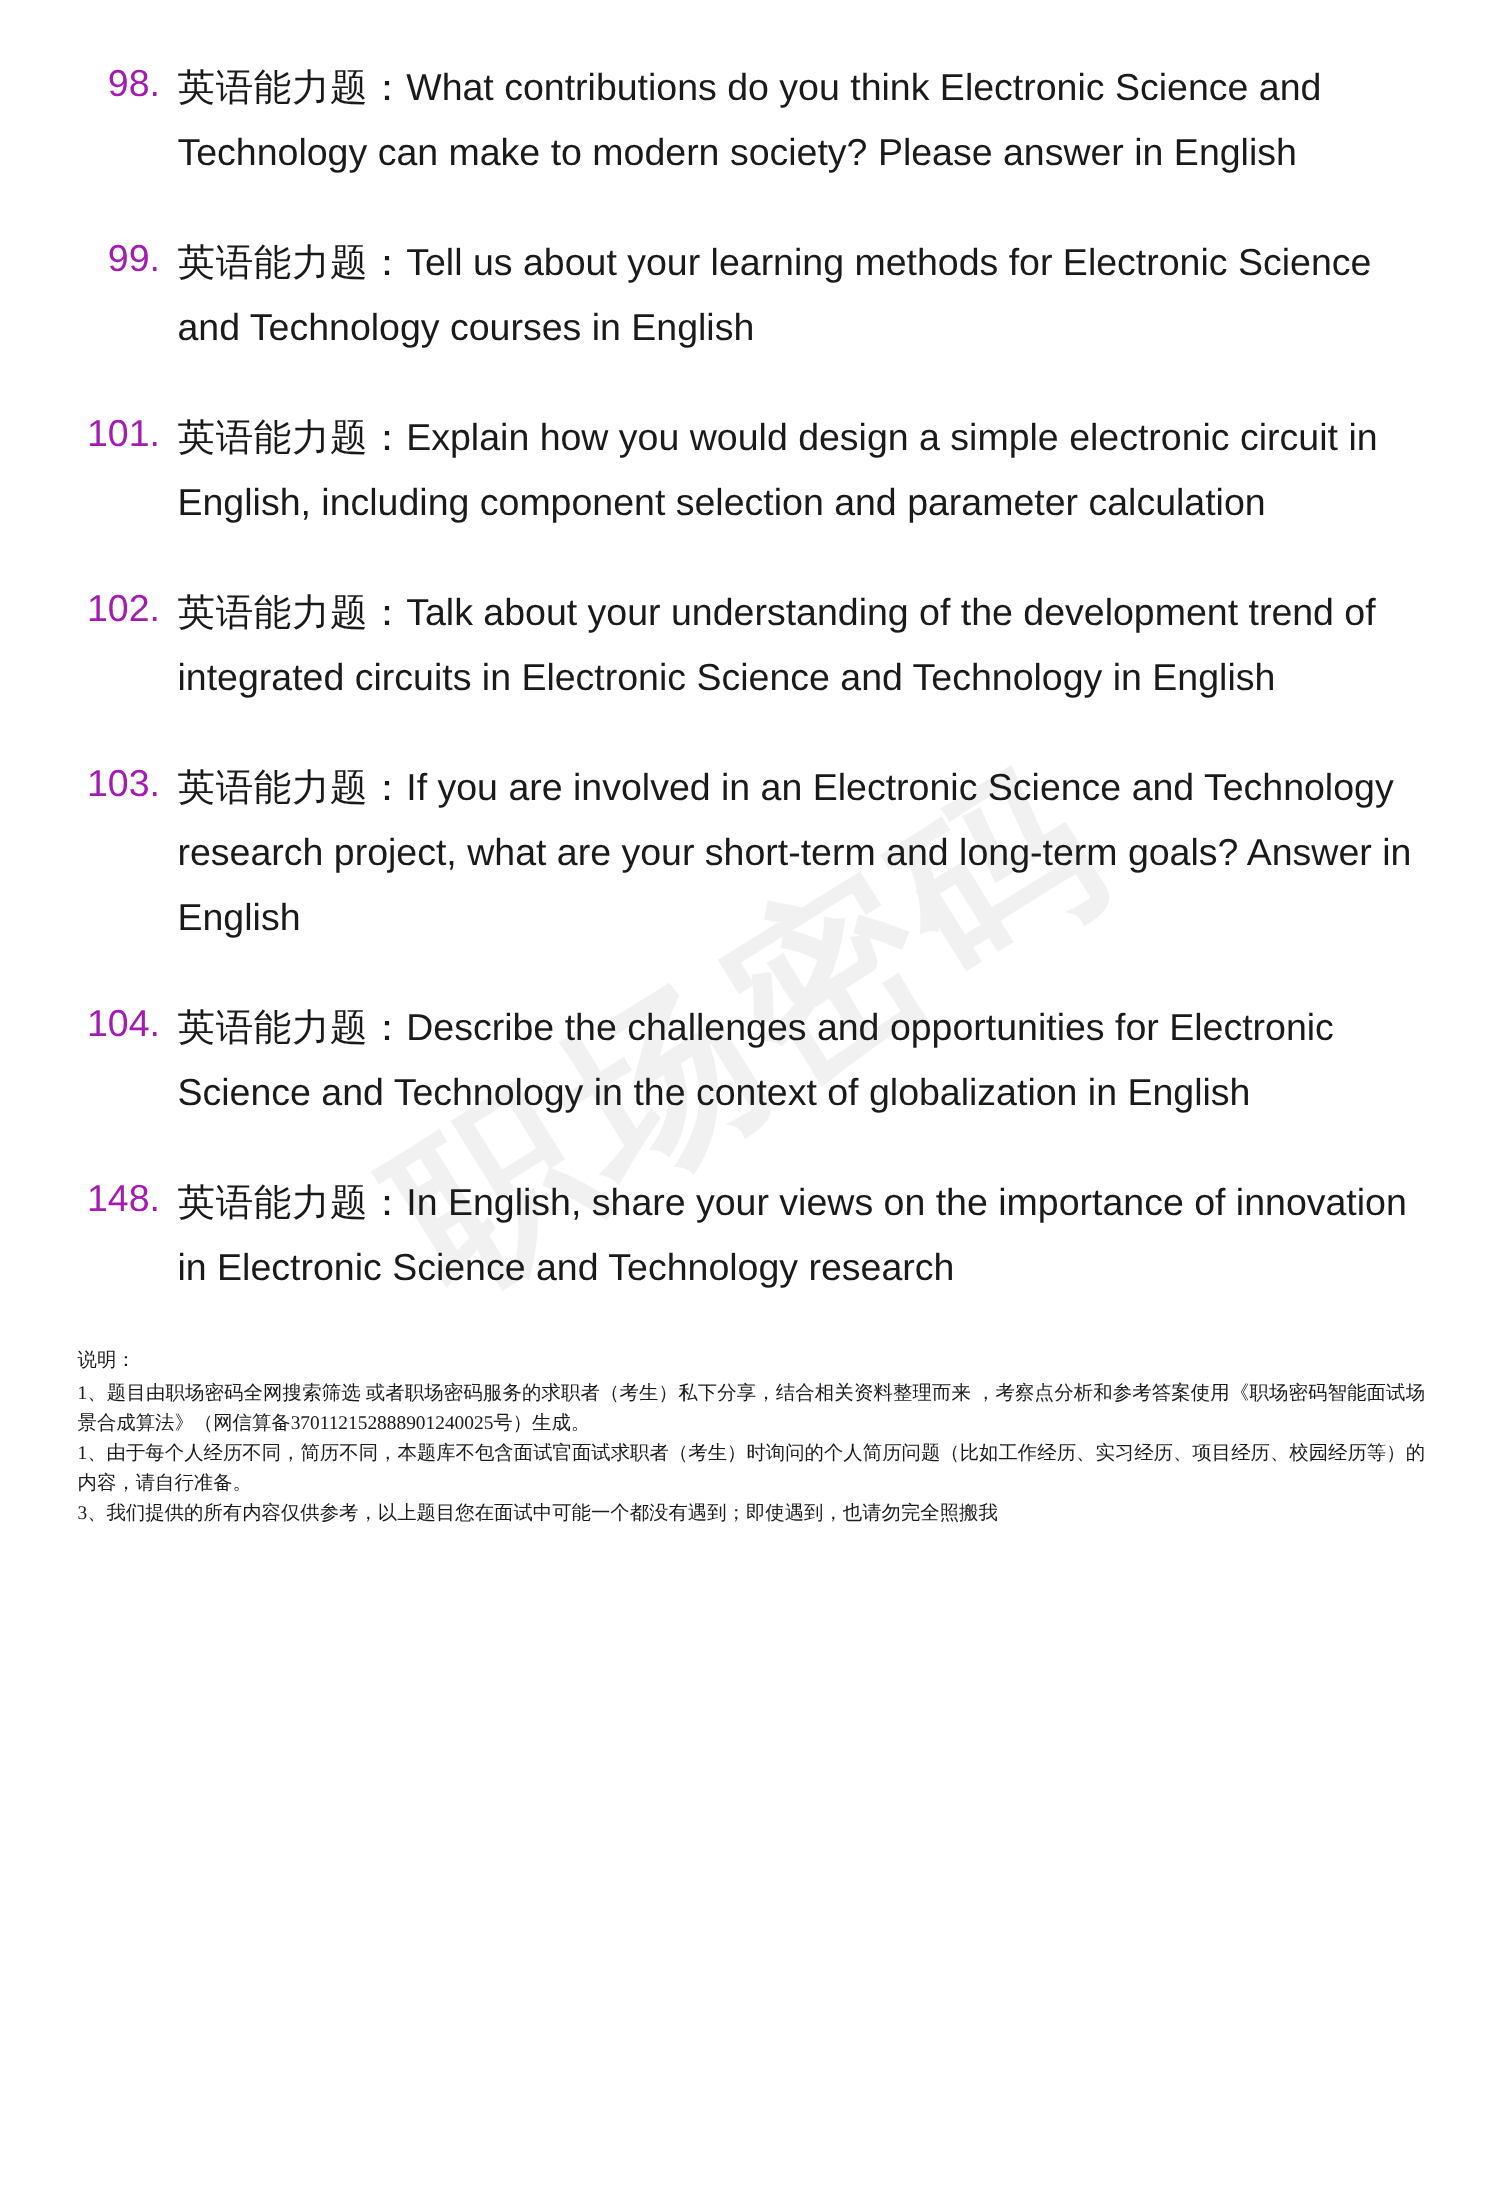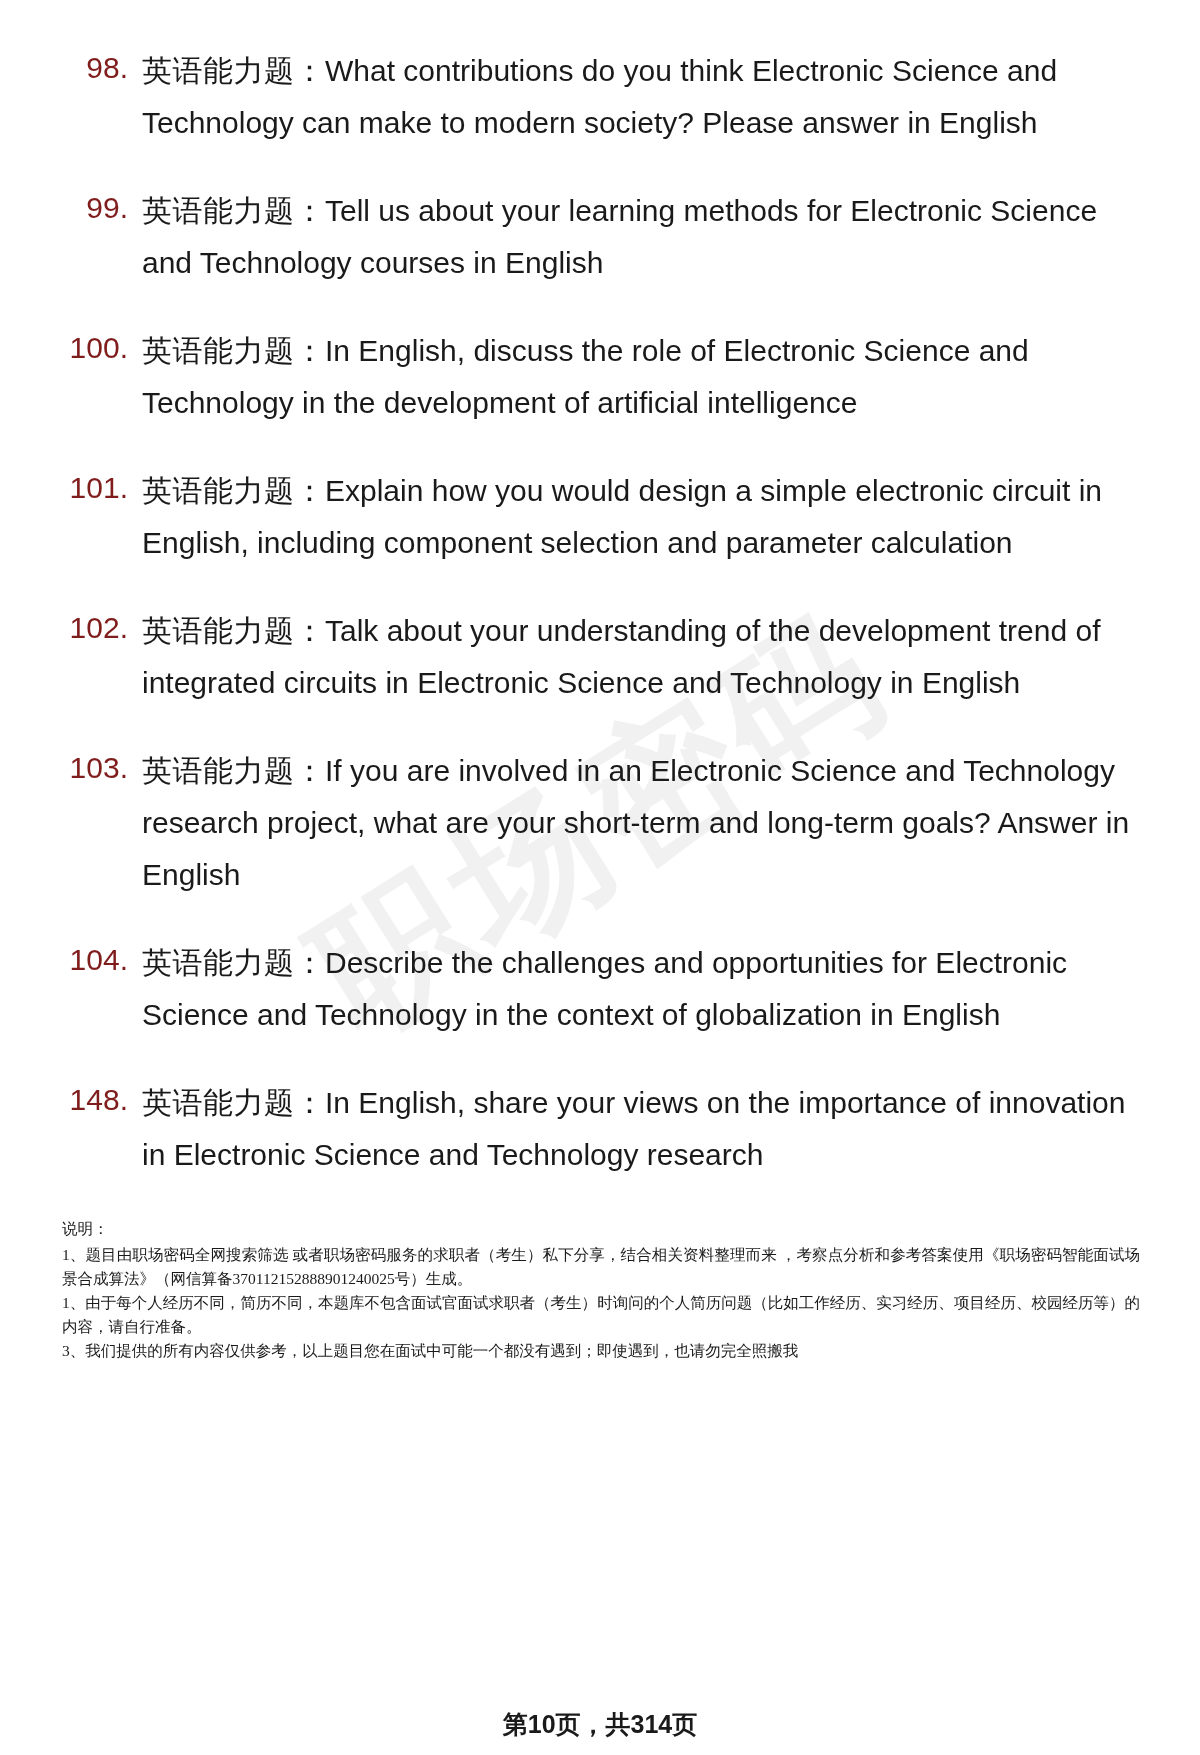--- a/index.html
+++ b/index.html
@@ -49,21 +49,21 @@
     display: flex;
     align-items: flex-start;
     margin-bottom: 36px;
   }
   .qnum {
     flex: 0 0 88px;
     text-align: right;
     font-size: 30px;
     line-height: 46px;
     padding-right: 14px;
-    color: #7f1d1d;
+    color: #a21caf;
     white-space: nowrap;
   }
   .qtext {
     flex: 1 1 auto;
     font-size: 30px;
     line-height: 52px;
     color: #1a1a1a;
   }
   .qlabel {
     letter-spacing: 0.5px;
@@ -111,24 +111,20 @@
       <li class="qitem">
         <span class="qnum">98.</span>
         <span class="qtext"><span class="qlabel">英语能力题：</span><span>What contributions do you think Electronic Science and Technology can make to modern society? Please answer in English</span></span>
       </li>
 
       <li class="qitem">
         <span class="qnum">99.</span>
         <span class="qtext"><span class="qlabel">英语能力题：</span><span>Tell us about your learning methods for Electronic Science and Technology courses in English</span></span>
       </li>
 
-      <li class="qitem">
-        <span class="qnum">100.</span>
-        <span class="qtext"><span class="qlabel">英语能力题：</span><span>In English, discuss the role of Electronic Science and Technology in the development of artificial intelligence</span></span>
-      </li>
 
       <li class="qitem">
         <span class="qnum">101.</span>
         <span class="qtext"><span class="qlabel">英语能力题：</span><span>Explain how you would design a simple electronic circuit in English, including component selection and parameter calculation</span></span>
       </li>
 
       <li class="qitem">
         <span class="qnum">102.</span>
         <span class="qtext"><span class="qlabel">英语能力题：</span><span>Talk about your understanding of the development trend of integrated circuits in Electronic Science and Technology in English</span></span>
       </li>
@@ -151,15 +147,14 @@
     </ul>
   </div>
 
   <div class="notes">
     <div class="note-title">说明：</div>
     <div class="note-line">1、题目由职场密码全网搜索筛选 或者职场密码服务的求职者（考生）私下分享，结合相关资料整理而来 ，考察点分析和参考答案使用《职场密码智能面试场景合成算法》（网信算备3701121528889012400​25号）生成。</div>
     <div class="note-line">1、由于每个人经历不同，简历不同，本题库不包含面试官面试求职者（考生）时询问的个人简历问题（比如工作经历、实习经历、项目经历、校园经历等）的内容，请自行准备。</div>
     <div class="note-line">3、我们提供的所有内容仅供参考，以上题目您在面试中可能一个都没有遇到；即使遇到，也请勿完全照搬我</div>
   </div>
 
-  <div class="pagefoot">第10页，共314页</div>
 
 </div>
 
 </body></html>

